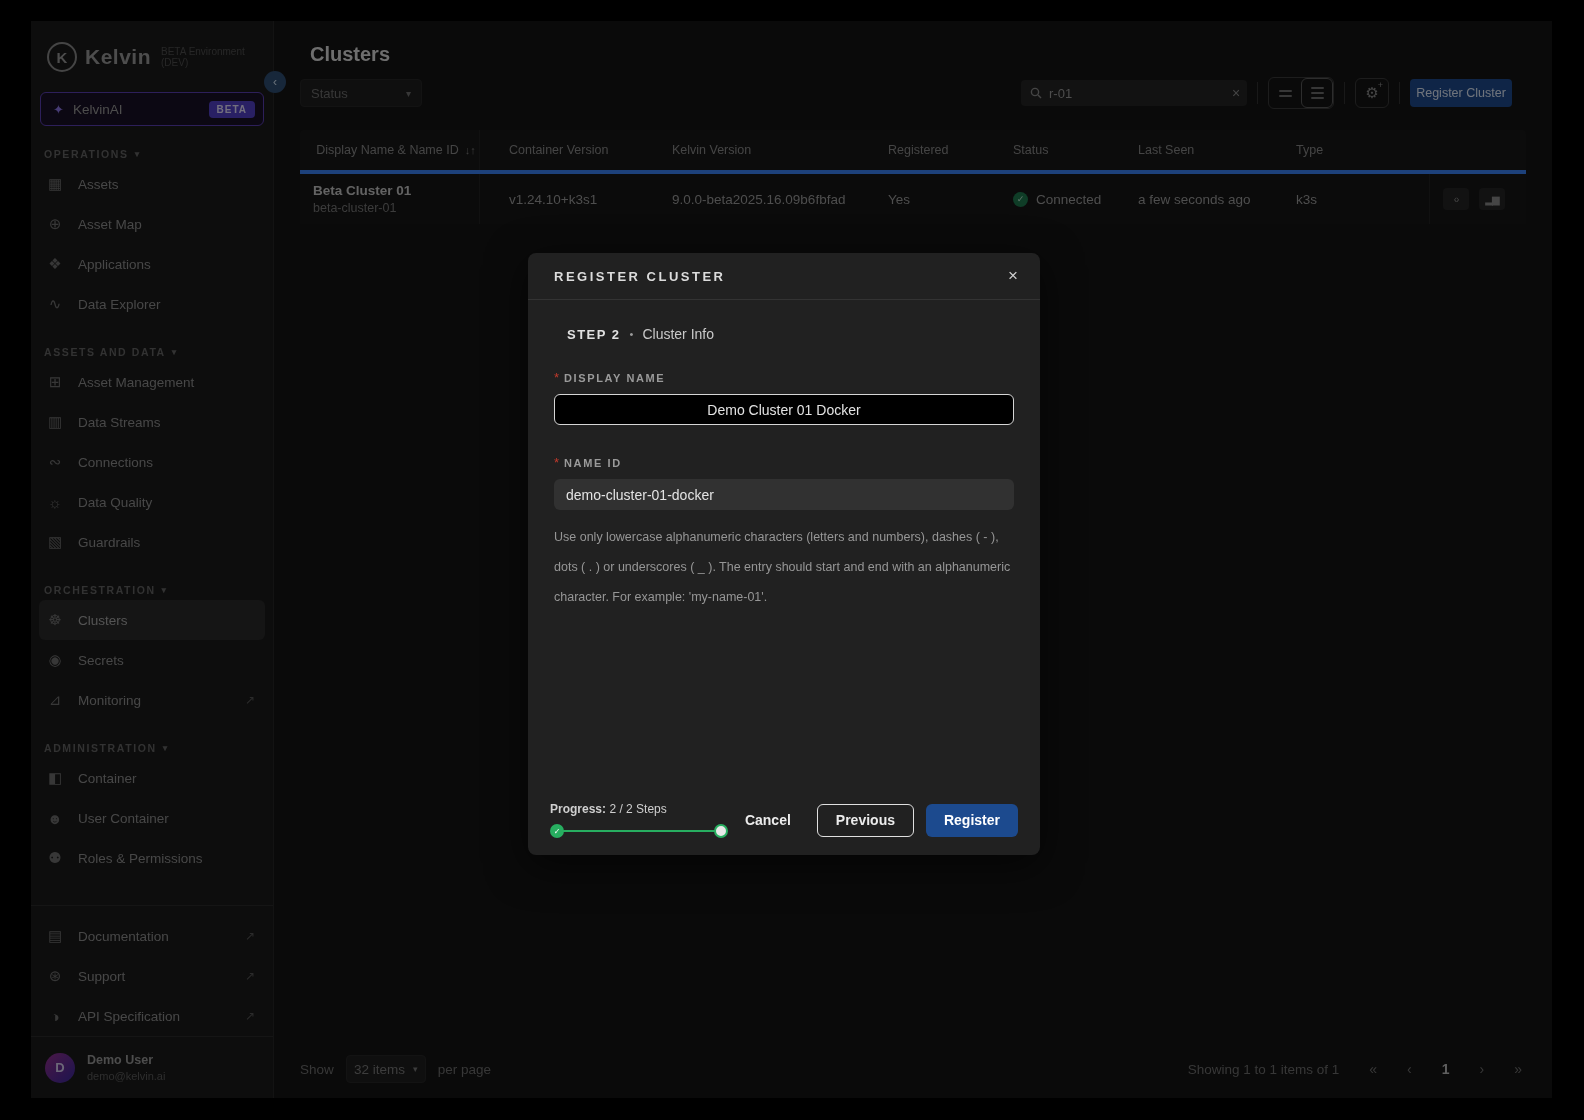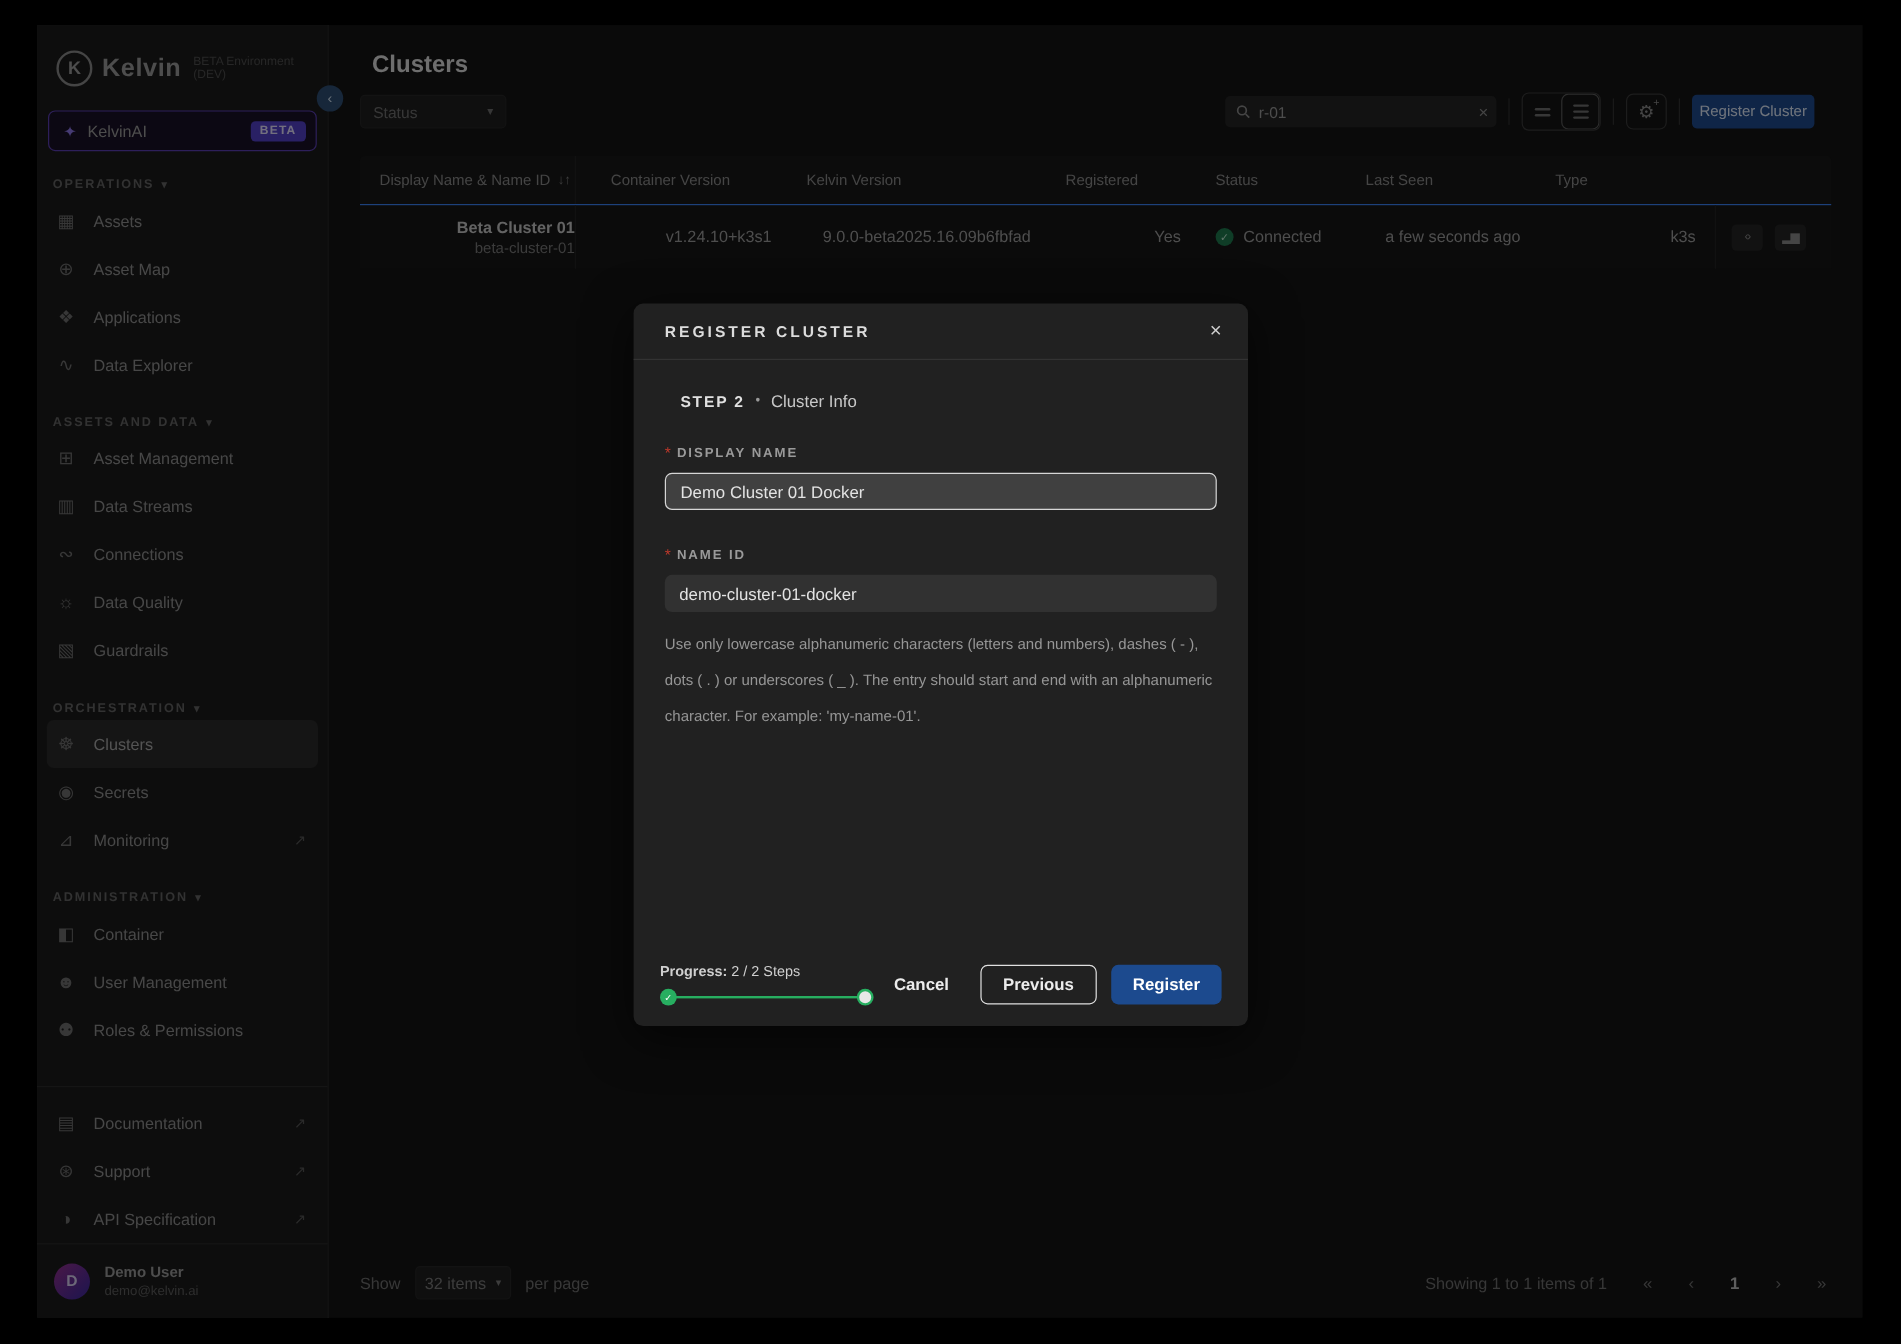--- a/index.html
+++ b/index.html
@@ -49,21 +49,21 @@
   .vline { width:13px; height:2px; background:#6e6e6e; border-radius:1px; }
   .gear-btn { width:34px; height:30px; border:1px solid #3a3a3a; border-radius:6px; color:#8a8a8a; font-size:15px; display:flex; align-items:center; justify-content:center; cursor:pointer; position:relative; }
   .gear-btn .plus { position:absolute; top:1px; right:5px; font-size:9px; color:#8a8a8a; }
   .register-top { width:102px; height:28px; background:#1e4a8f; border:none; border-radius:4px; color:#dfe9f8; font-size:12.5px; font-family:"Liberation Sans", sans-serif; cursor:pointer; }
 
   
   .table { position:absolute; left:26px; right:26px; top:109px; }
   .t-head, .t-row { display:grid; grid-template-columns:180px 147px 200px 109px 109px 142px 130px 1fr; align-items:center;gap:16px; }
   .t-head { height:40px; background:#191919; border-radius:4px 4px 0 0; color:#8a8a8a; font-size:12.5px; }
   .t-head > div, .t-row > div { padding-left:13px; }
-  .t-row { height:54px; background:#161616; border-top:1px solid #3b82f6; color:#9c9c9c; font-size:13.5px;text-align:right; }
+  .t-row { height:54px; background:#161616; border-top:4px solid #3b82f6; color:#9c9c9c; font-size:13.5px; }
   .cell-name { border-right:1px solid #232323; height:100%; display:flex; flex-direction:column; justify-content:center; }
   .t-head .cell-name { flex-direction:row; align-items:center; gap:6px; }
   .rname { color:#c7c7c7; font-weight:bold; font-size:13.5px; }
   .rid { color:#787878; font-size:12.5px; margin-top:3px; }
   .sort-ic { color:#7a7a7a; font-size:11px; }
   .status-cell { display:flex; align-items:center; gap:8px; }
   .chk { width:15px; height:15px; border-radius:50%; background:#1e7a4f; color:#bfe8d2; font-size:9px; display:flex; align-items:center; justify-content:center; }
   .cell-actions { border-left:1px solid #232323; height:100%; display:flex; align-items:center; justify-content:flex-end; gap:10px; padding-right:30px; }
   .act-btn { width:26px; height:22px; background:#242424; border-radius:4px; color:#8a8a8a; font-size:10px; display:flex; align-items:center; justify-content:center; cursor:pointer; letter-spacing:-1px; }
 
@@ -83,21 +83,21 @@
   .m-close { margin-left:auto; color:#cfcfcf; font-size:17px; cursor:pointer; }
   .m-body { flex:1; padding:26px 26px 0 26px; }
   .step-row { display:flex; align-items:center; gap:9px; margin-bottom:28px; }
   .step-num { color:#e0e0e0; font-size:13px; font-weight:bold; letter-spacing:1.5px;margin-left:13px; }
   .step-dot { color:#9a9a9a; font-size:11px; }
   .step-name { color:#c9c9c9; font-size:14px; }
   .f-label { display:flex; align-items:center; gap:5px; margin-bottom:9px; }
   .f-label .req { color:#c0392b; font-size:13px; }
   .f-label .txt { color:#9a9a9a; font-size:11px; font-weight:bold; letter-spacing:1.6px; }
   .f-input { width:100%; height:31px; border-radius:6px; color:#e3e3e3; font-size:14px; padding:0 12px; font-family:"Liberation Sans", sans-serif; outline:none; }
-  .f-input.focused { background:#404040; border:1.5px solid #d6d6d6; margin-bottom:30px; }
+  .f-input.focused { background:#000000; border:1.5px solid #d6d6d6; margin-bottom:30px;text-align:center; }
   .f-input.plain { background:#313131; border:none; margin-bottom:12px; }
   .help { color:#969696; font-size:12.5px; line-height:30px; width:458px; }
   .m-foot { height:70px; display:flex; align-items:center; padding:0 22px; }
   .prog { width:190px; }
   .prog-label { font-size:12px; color:#cfcfcf; margin-bottom:8px; }
   .prog-label b { font-weight:bold; }
   .prog-track { position:relative; height:14px; width:178px; }
   .prog-line { position:absolute; left:6px; right:6px; top:6px; height:2px; background:#27ae60; }
   .prog-start { position:absolute; left:0; top:0; width:14px; height:14px; border-radius:50%; background:#27ae60; color:#fff; font-size:8px; display:flex; align-items:center; justify-content:center; }
   .prog-end { position:absolute; right:0; top:0; width:14px; height:14px; border-radius:50%; background:#e8e8e8; border:2.5px solid #27ae60; }
@@ -191,21 +191,21 @@
     <div class="sec-head">
       <span>ADMINISTRATION</span>
       <span class="chev">▾</span>
     </div>
     <div class="side-item">
       <span class="ic">◧</span>
       <span>Container</span>
     </div>
     <div class="side-item">
       <span class="ic">☻</span>
-      <span>User Management</span>
+      <span>User Container</span>
     </div>
     <div class="side-item">
       <span class="ic">⚉</span>
       <span>Roles &amp; Permissions</span>
     </div>
 
     <div class="side-spacer"></div>
     <div class="side-div"></div>
 
     <div class="side-item">

